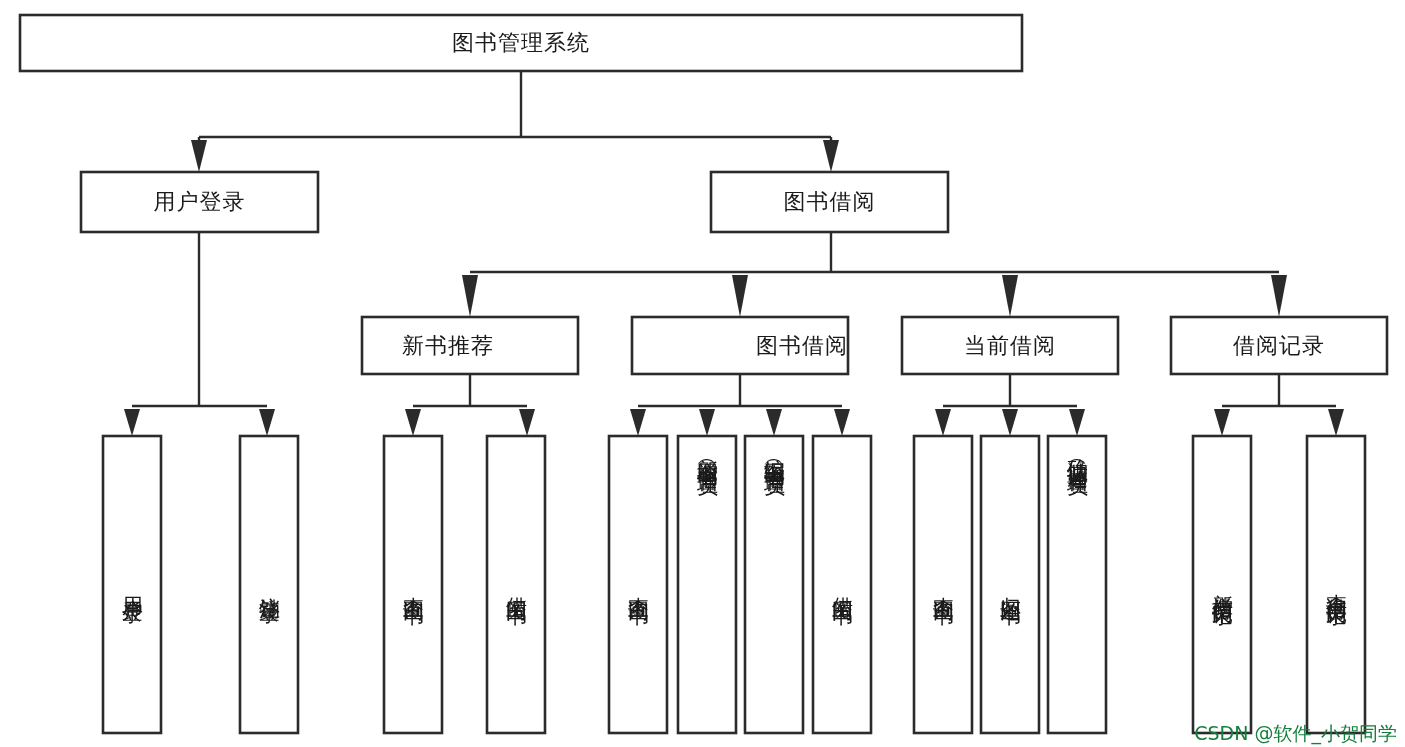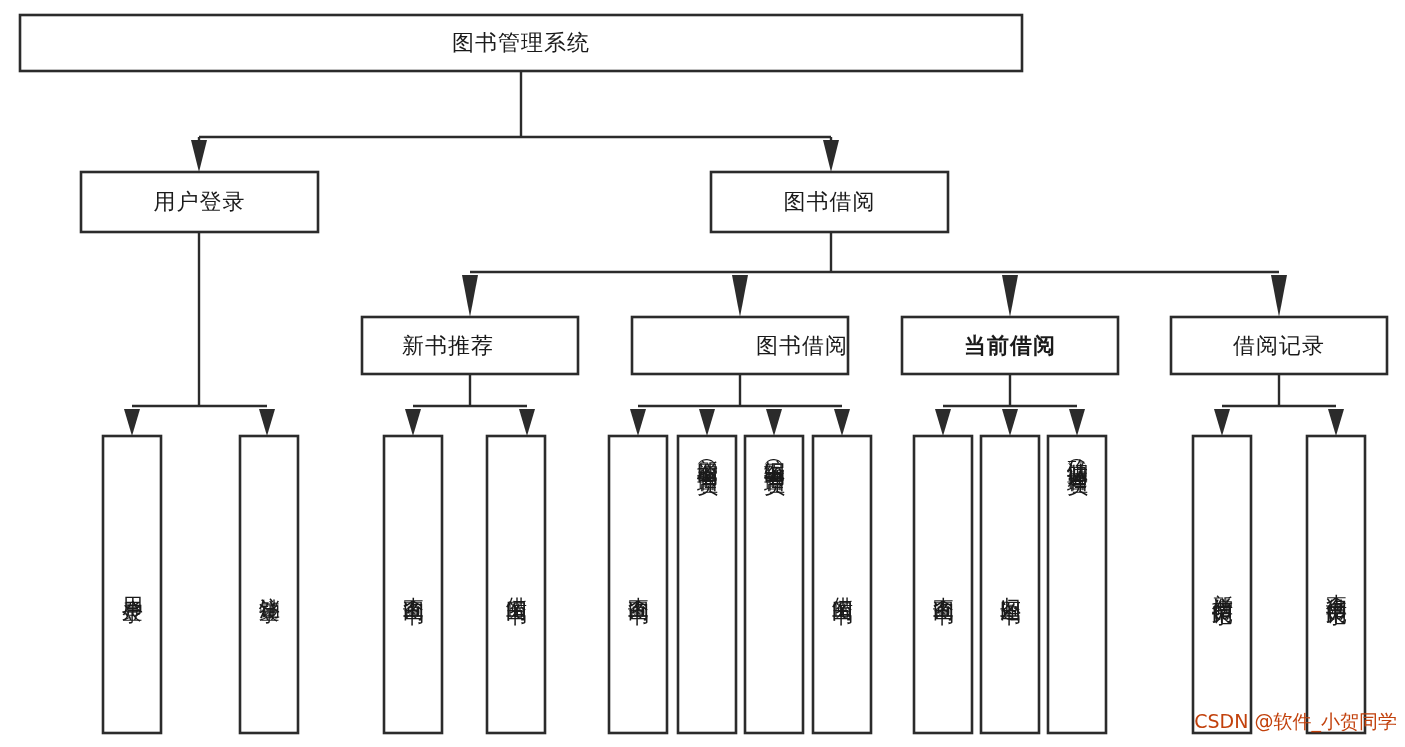--- a/index.html
+++ b/index.html
@@ -68,24 +68,24 @@
   .hlabel-text {
     font-family: "DejaVu Sans", "Liberation Sans", sans-serif;
     font-size: 22px;
     color: #1a1a1a;
     white-space: nowrap;
     letter-spacing: 1px;
   }
   .watermark {
     position: absolute;
     right: 8px;
-    bottom: 12px;
+    bottom: 0;
     font-family: "DejaVu Sans", "Liberation Sans", sans-serif;
     font-size: 19px;
-    color: #c2410c;
+    color: #15803d;
     white-space: nowrap;
     pointer-events: none;
   }
 </style>
 </head>
 <body>
 
 <div id="diagram-root">
 
   <svg class="diagram-canvas" viewBox="0 0 1405 747" xmlns="http://www.w3.org/2000/svg">
@@ -174,21 +174,21 @@
   <div class="hlabel-wrap" style="left:711px; top:172px; width:237px; height:60px;">
     <span class="hlabel-text">图书借阅</span>
   </div>
 
   <div class="hlabel-wrap" style="left:362px; top:317px; width:172px; height:57px;">
     <span class="hlabel-text">新书推荐</span>
   </div>
   <div class="hlabel-wrap" style="left:632px; top:317px; width:216px; height:57px;justify-content:flex-end;">
     <span class="hlabel-text">图书借阅</span>
   </div>
-  <div class="hlabel-wrap" style="left:902px; top:317px; width:216px; height:57px;font-weight:bold;">
+  <div class="hlabel-wrap" style="left:902px; top:317px; width:216px; height:57px;">
     <span class="hlabel-text">当前借阅</span>
   </div>
   <div class="hlabel-wrap" style="left:1171px; top:317px; width:216px; height:57px;text-align:center;">
     <span class="hlabel-text">借阅记录</span>
   </div>
 
   <div class="vlabel-wrap" style="left:103px; top:436px; width:58px; height:297px;">
     <span class="vlabel-text">用户登录</span>
   </div>
   <div class="vlabel-wrap" style="left:240px; top:436px; width:58px; height:297px;">

